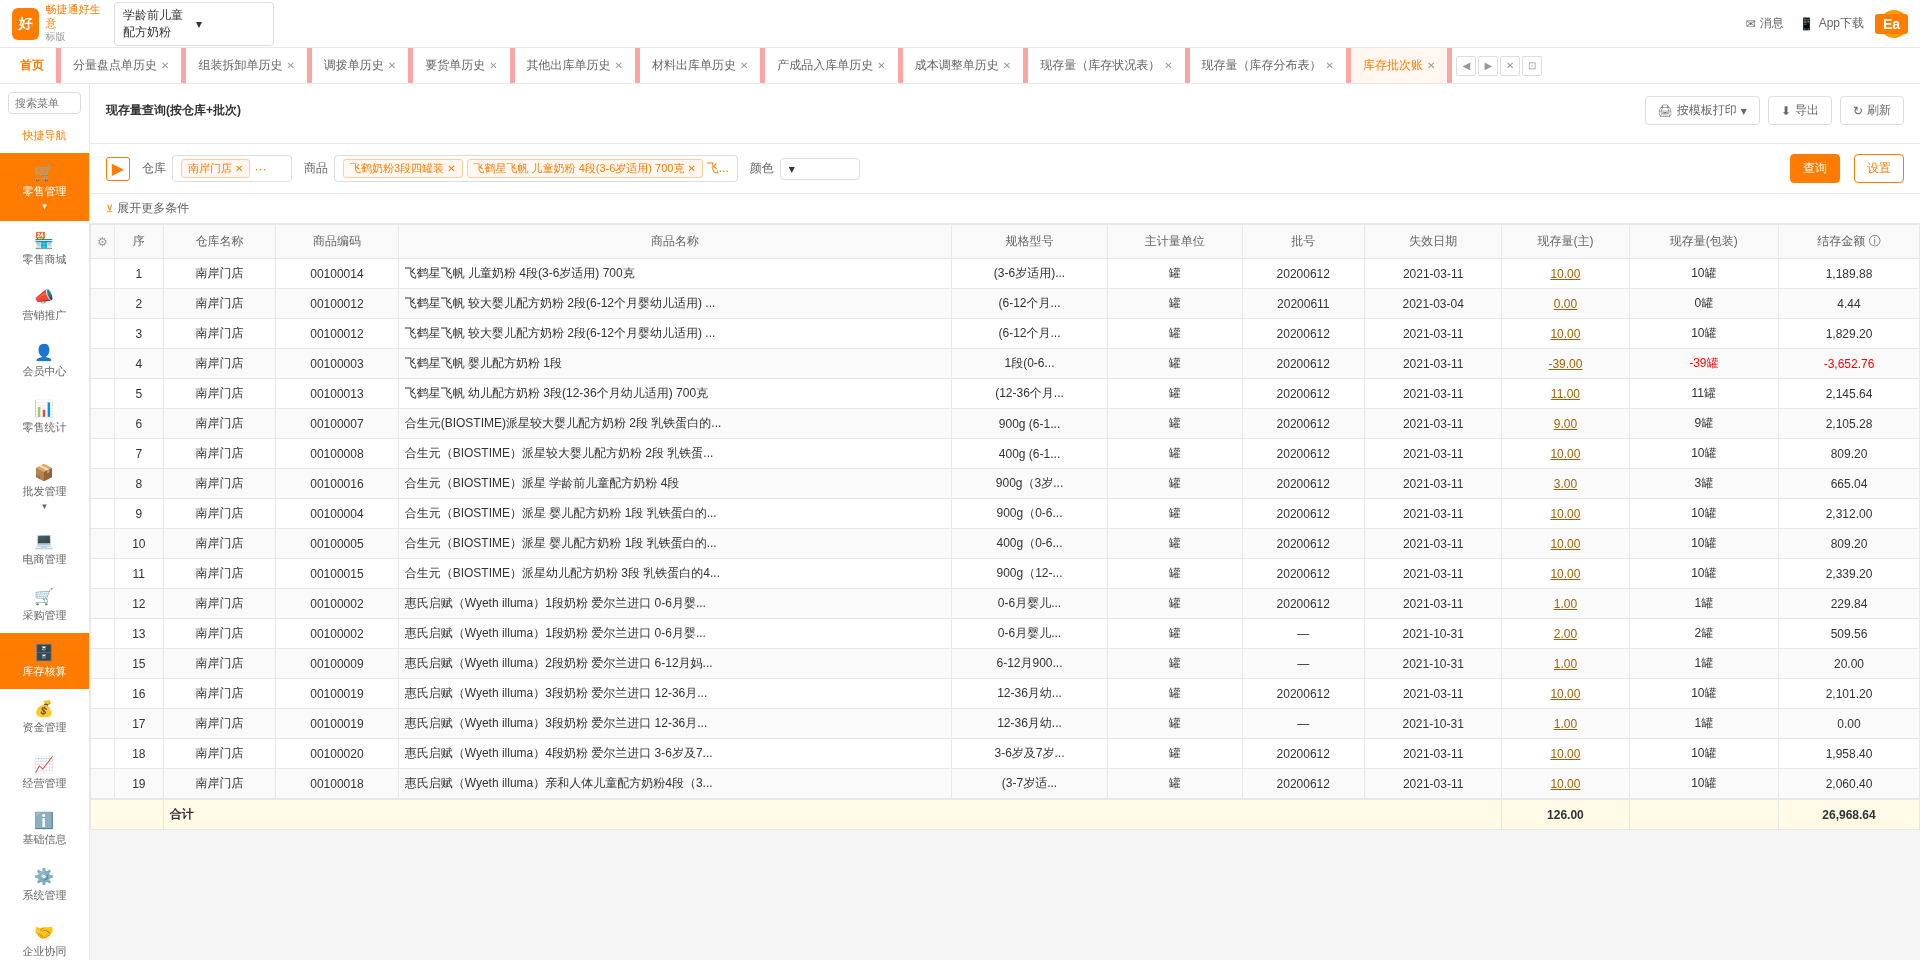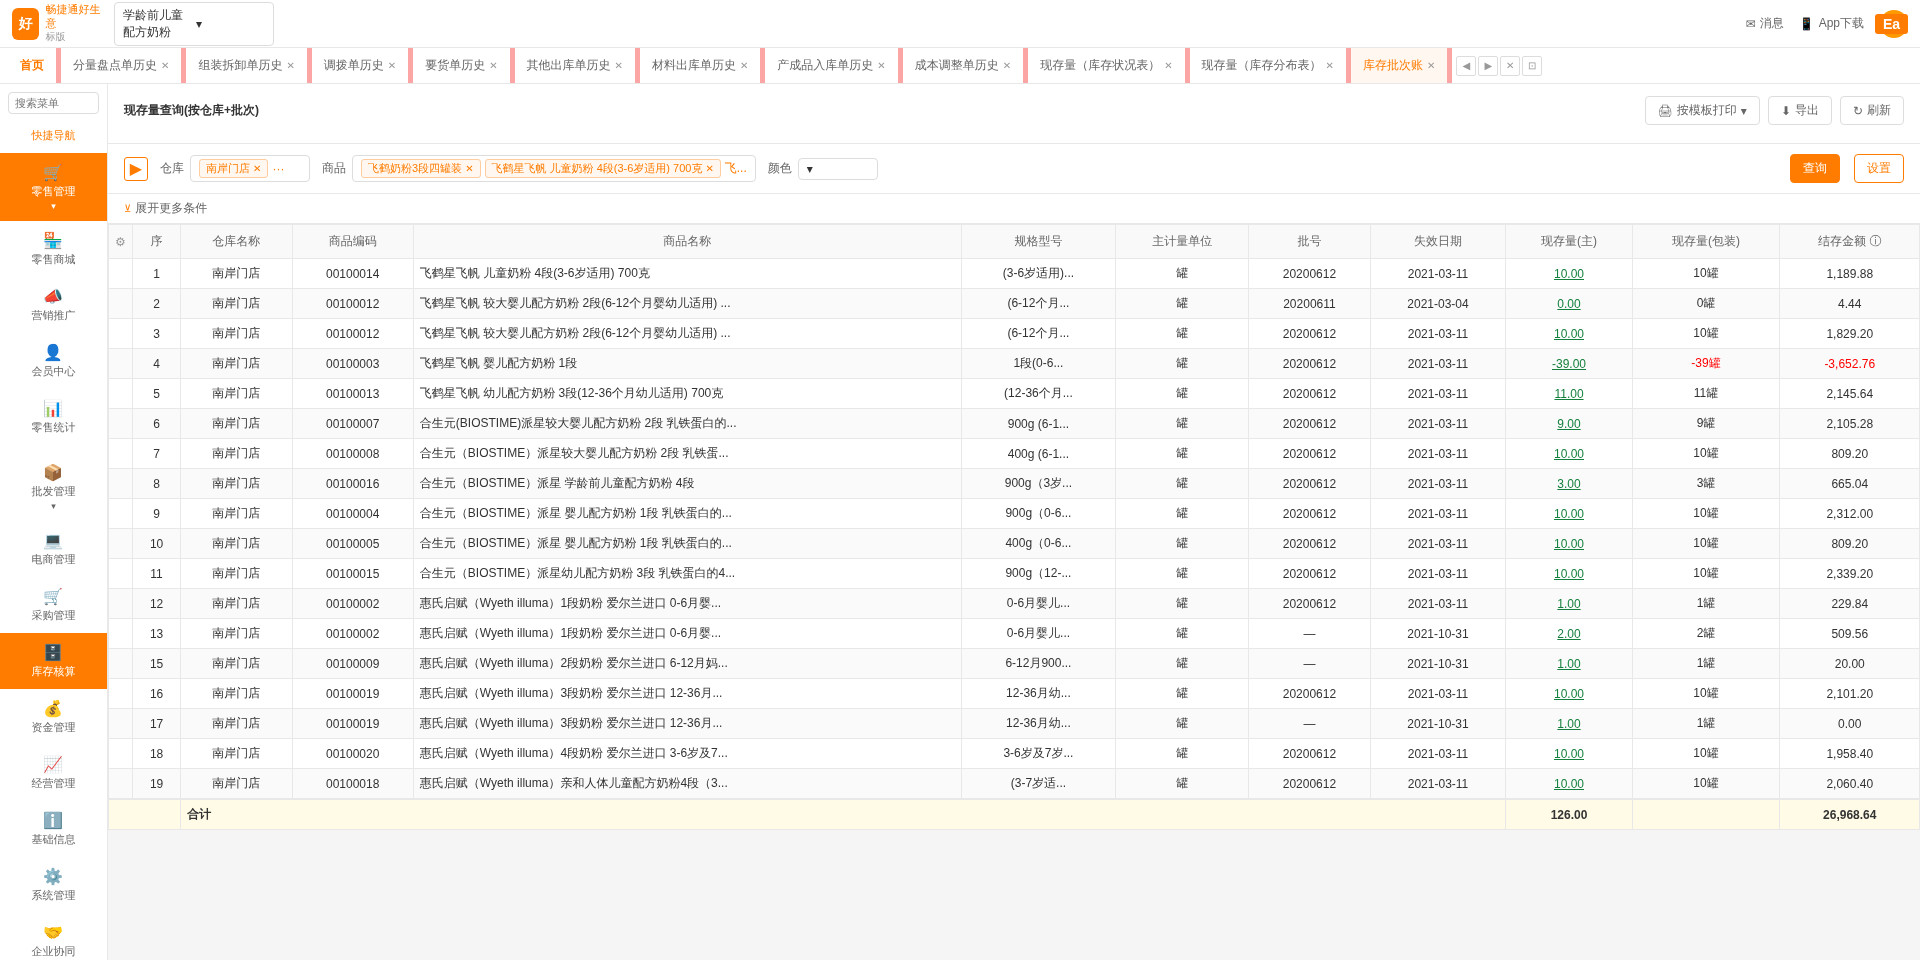--- a/index.html
+++ b/index.html
@@ -23,21 +23,21 @@
     .nav-tab.home { color: #ff7c00; font-weight: bold; }
     .nav-tab.active { color: #ff7c00; background: #fff7f0; }
     .nav-tab-close { color: #999; font-size: 10px; cursor: pointer; }
     .nav-arrows { display: flex; align-items: center; gap: 2px; padding: 0 4px; }
     .nav-arrow-btn { width: 20px; height: 20px; display: flex; align-items: center; justify-content: center; cursor: pointer; color: #999; border: 1px solid #ddd; border-radius: 2px; font-size: 10px; }
 
     
     .main-layout { display: flex; height: calc(960px - 84px); }
 
     
-    .sidebar { width: 108px; background: #fff; border-right: 1px solid #e8e8e8; display: flex; flex-direction: column; overflow-y: auto; flex-shrink: 0; }
+    .sidebar { width: 90px; background: #fff; border-right: 1px solid #e8e8e8; display: flex; flex-direction: column; overflow-y: auto; flex-shrink: 0; }
     .sidebar-item { display: flex; flex-direction: column; align-items: center; justify-content: center; padding: 10px 4px; cursor: pointer; color: #666; font-size: 11px; gap: 2px; }
     .sidebar-item.active { background: #ff7c00; color: #fff; }
     .sidebar-item .si-icon { font-size: 16px; }
     .sidebar-divider { height: 1px; background: #f0f0f0; margin: 4px 8px; }
     .sidebar-search { padding: 8px; }
     .sidebar-search input { width: 100%; border: 1px solid #ddd; border-radius: 4px; padding: 4px 6px; font-size: 11px; }
 
     
     .content { flex: 1; overflow: hidden; display: flex; flex-direction: column; }
 
@@ -57,21 +57,21 @@
     .filter-expand { display: flex; align-items: center; gap: 4px; color: #666; font-size: 12px; cursor: pointer; padding: 6px 16px; background: #fff; border-bottom: 1px solid #e8e8e8; }
     .filter-expand-icon { font-size: 10px; color: #ff7c00; }
 
     
     .table-container { flex: 1; overflow-y: auto; padding: 0; background: #f5f5f5; }
     .data-table { width: 100%; border-collapse: collapse; background: #fff; }
     .data-table th { background: #f9f9f9; border: 1px solid #e8e8e8; padding: 8px 6px; font-size: 12px; font-weight: normal; color: #666; white-space: nowrap; text-align: center; position: sticky; top: 0; z-index: 1; }
     .data-table td { border: 1px solid #e8e8e8; padding: 6px 6px; font-size: 12px; color: #333; text-align: center; white-space: nowrap; }
     .data-table tr:nth-child(even) td { background: #fafafa; }
     .data-table .negative { color: #f00; }
-    .data-table .underline { text-decoration: underline; cursor: pointer; color: #15803d; }
+    .data-table .underline { text-decoration: underline; cursor: pointer; color: #a16207; }
     .table-footer { background: #fffbe6; border-top: 2px solid #e8e8e8; }
     .table-footer td { font-weight: bold; color: #333; }
     .col-settings { width: 24px; }
     .gear-icon { cursor: pointer; color: #999; }
     .row-num { color: #999; }
 
     
     ::-webkit-scrollbar { width: 6px; height: 6px; }
     ::-webkit-scrollbar-track { background: #f1f1f1; }
     ::-webkit-scrollbar-thumb { background: #ccc; border-radius: 3px; }

